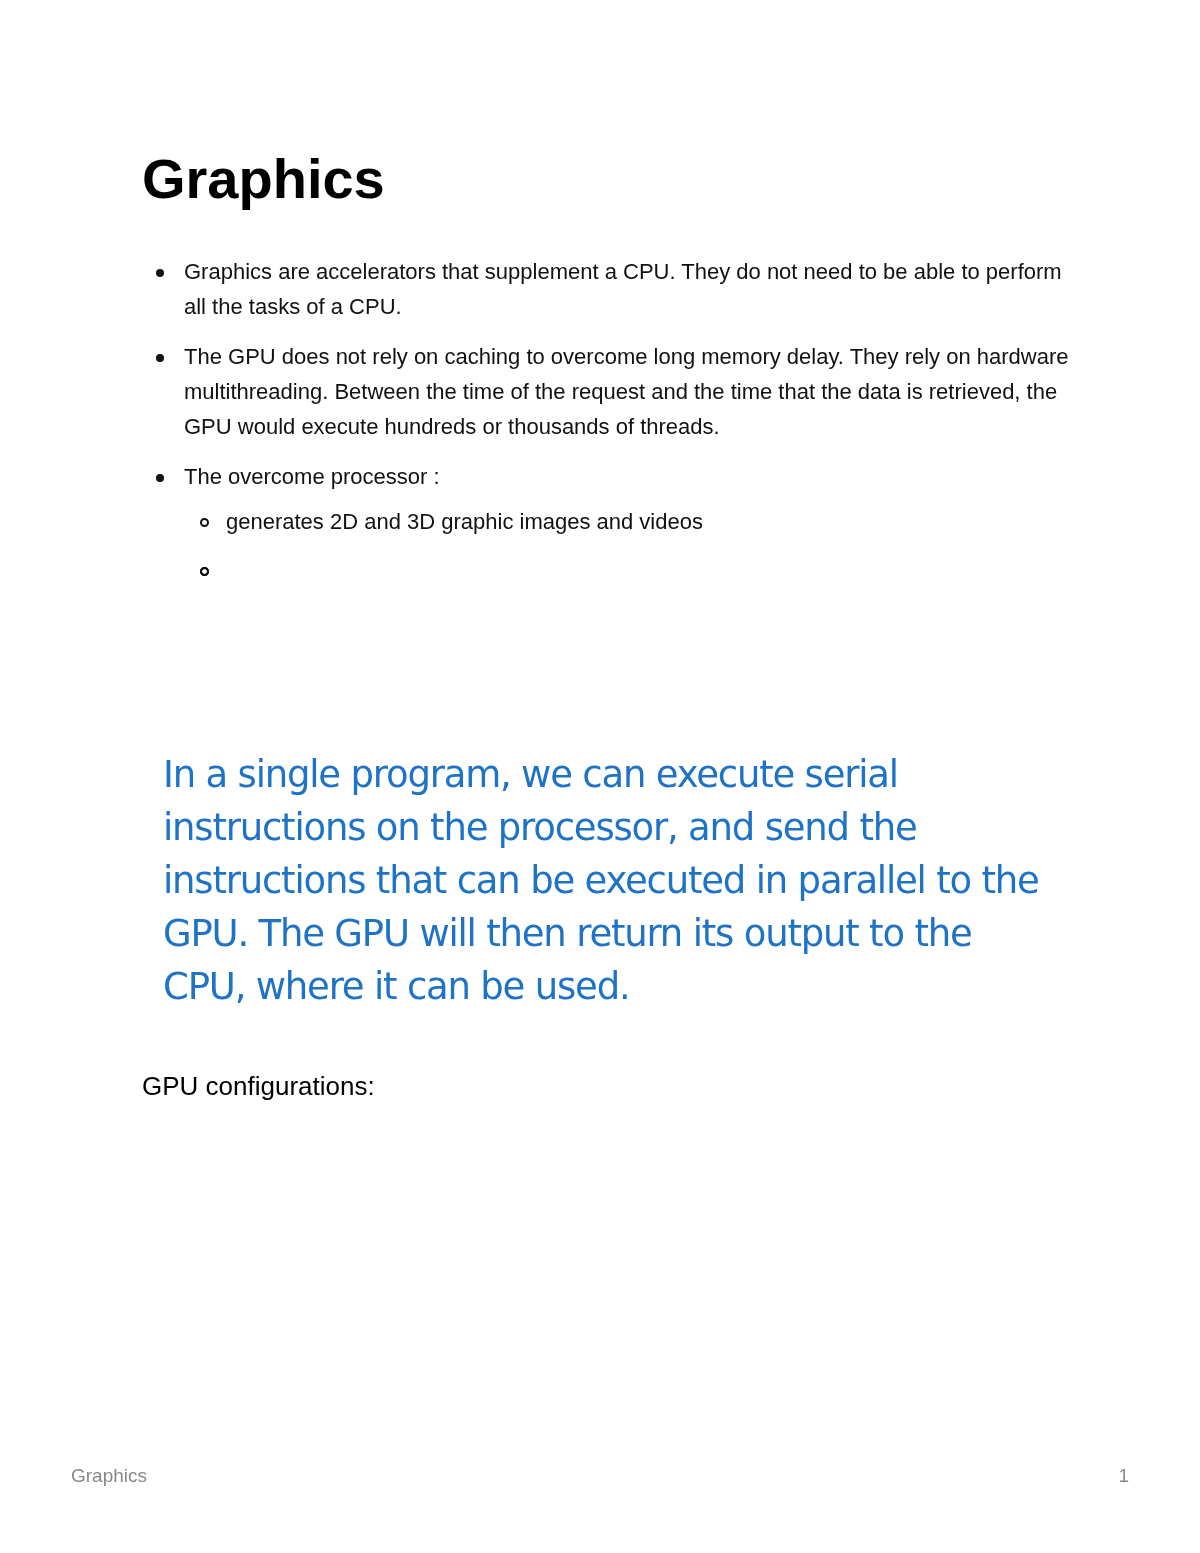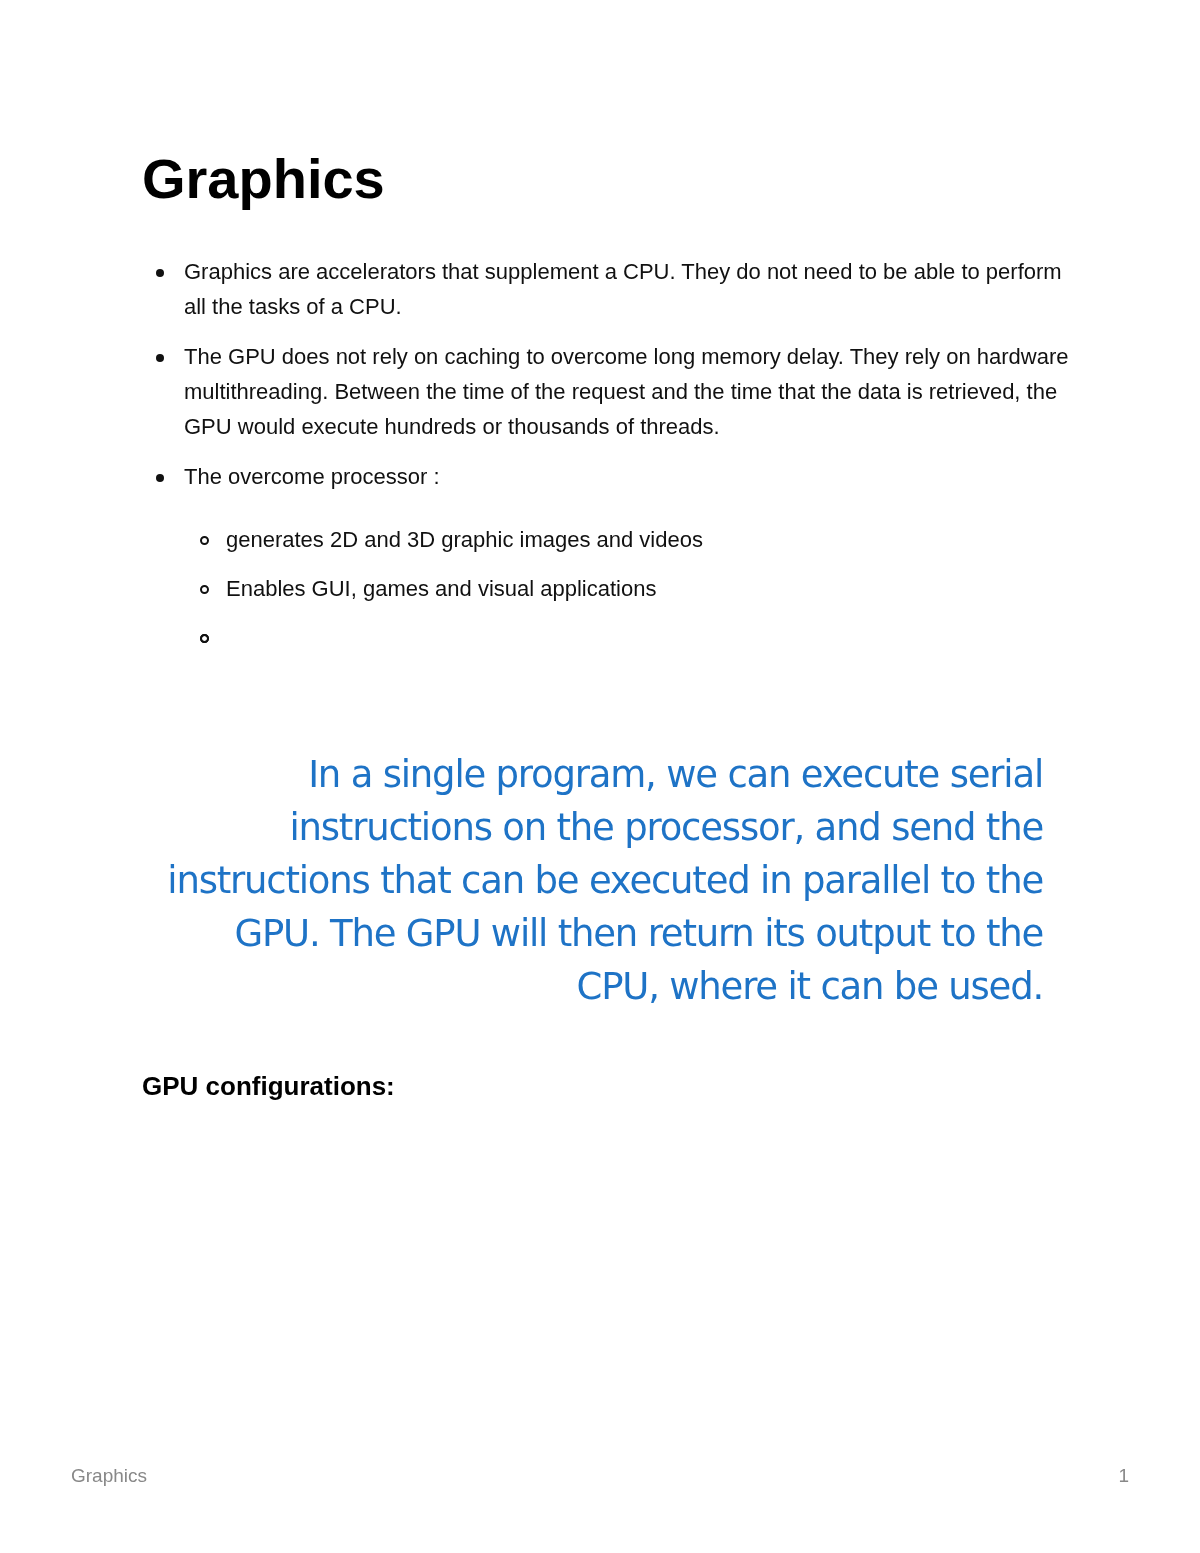--- a/index.html
+++ b/index.html
@@ -3,27 +3,27 @@
   <meta charset="utf-8">
   <style>
     html, body { margin: 0; padding: 0; background: #ffffff; }
     body { width: 1200px; height: 1553px; position: relative; overflow: hidden;
            font-family: "Liberation Sans", sans-serif; color: #111111; }
     .title { position: absolute; left: 142px; top: 140px; margin: 0;
              font-size: 56px; font-weight: bold; line-height: 78px; color: #000; }
     .list { position: absolute; left: 142px; top: 254px; width: 940px; margin: 0; padding: 0; list-style: none; }
     .item { position: relative; padding-left: 42px; font-size: 22px; line-height: 35px; margin-bottom: 15px; color: #111; }
     .item .dot { position: absolute; left: 14px; top: 15px; width: 8px; height: 8px; border-radius: 50%; background: #111; }
-    .sublist { list-style: none; margin: 28px 0 0 0; padding: 0; }
+    .sublist { list-style: none; margin: 10px 0 0 0; padding: 0; }
     .subitem { position: relative; padding-left: 42px; font-size: 22px; line-height: 35px; margin-bottom: 14px; }
     .subitem .ring { position: absolute; left: 16px; top: 14px; width: 5px; height: 5px; border-radius: 50%; border: 2px solid #111; }
     .blue { position: absolute; left: 163px; top: 748px; width: 880px; margin: 0;
             font-family: "DejaVu Sans", sans-serif; font-size: 37px; line-height: 53px; color: #1e73c6;
-            letter-spacing: -1.2px; text-align: right; }
-    .h2 { position: absolute; left: 142px; top: 1068px; margin: 0; font-size: 26px; font-weight: bold; line-height: 36px; color: #000; }
+            letter-spacing: -1.2px; }
+    .h2 { position: absolute; left: 142px; top: 1068px; margin: 0; font-size: 26px; font-weight: normal; line-height: 36px; color: #000; }
     .footer-left { position: absolute; left: 71px; top: 1465px; font-size: 19px; color: #888; }
     .footer-right { position: absolute; right: 71px; top: 1465px; font-size: 19px; color: #888; }
   </style>
 </head>
 <body>
 
 <h1 class="title">Graphics</h1>
 
 <ul class="list">
   <li class="item">
@@ -37,24 +37,20 @@
   <li class="item">
     <span class="dot"></span>
     <span>The overcome processor :</span>
     <ul class="sublist">
       <li class="subitem">
         <span class="ring"></span>
         <span>generates 2D and 3D graphic images and videos</span>
       </li>
       <li class="subitem">
         <span class="ring"></span>
-        <span>Enables GUI, games and visual applications</span>
-      </li>
-      <li class="subitem">
-        <span class="ring"></span>
       </li>
       <li class="subitem">
         <span class="ring"></span>
       </li>
     </ul>
   </li>
 </ul>
 
 <p class="blue">In a single program, we can execute serial instructions on the processor, and send the instructions that can be executed in parallel to the GPU. The GPU will then return its output to the CPU, where it can be used.</p>
 

